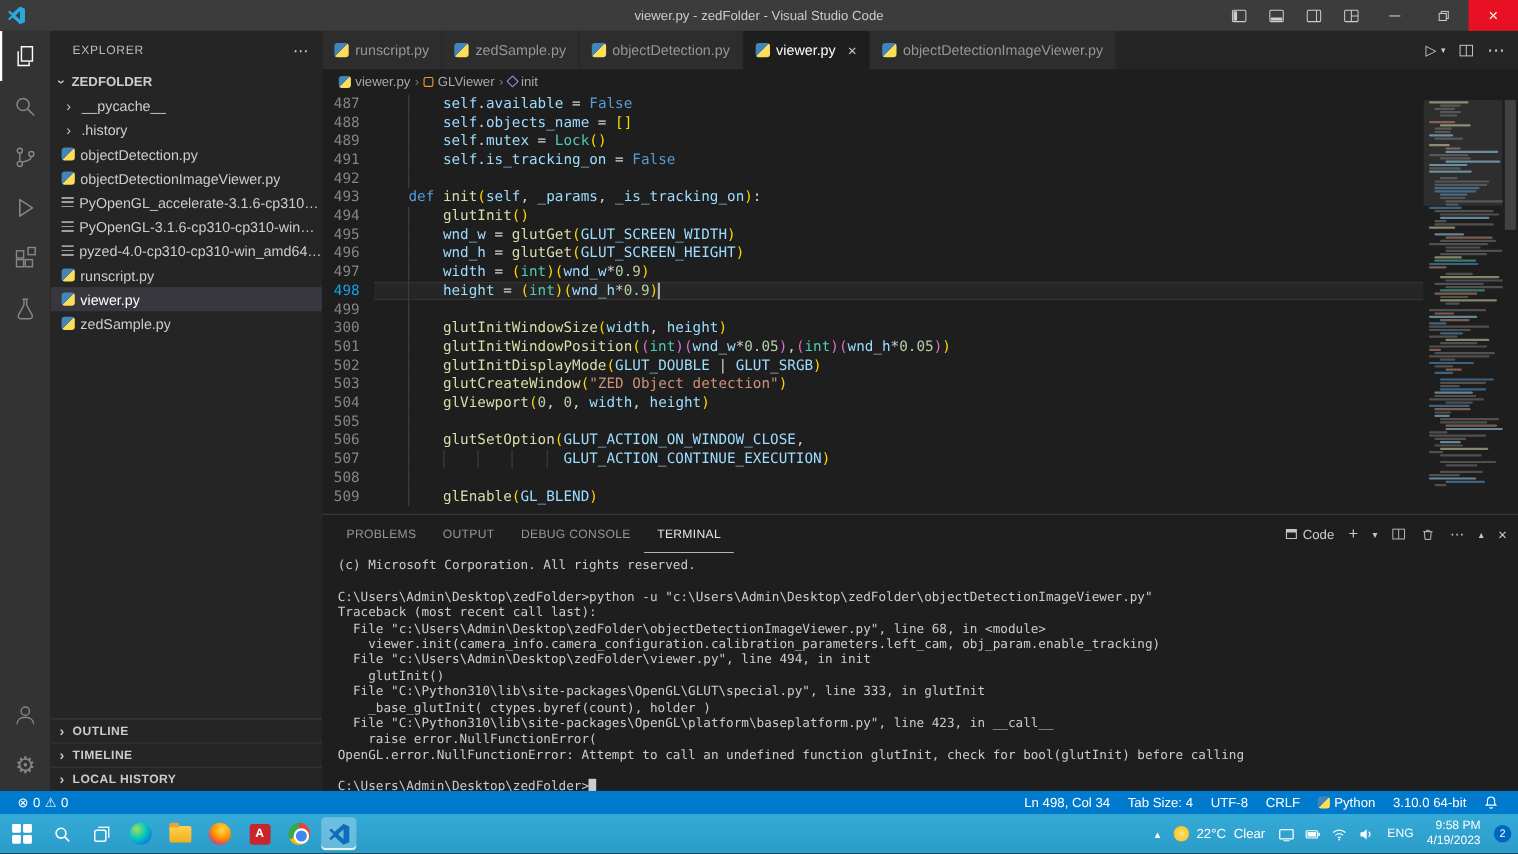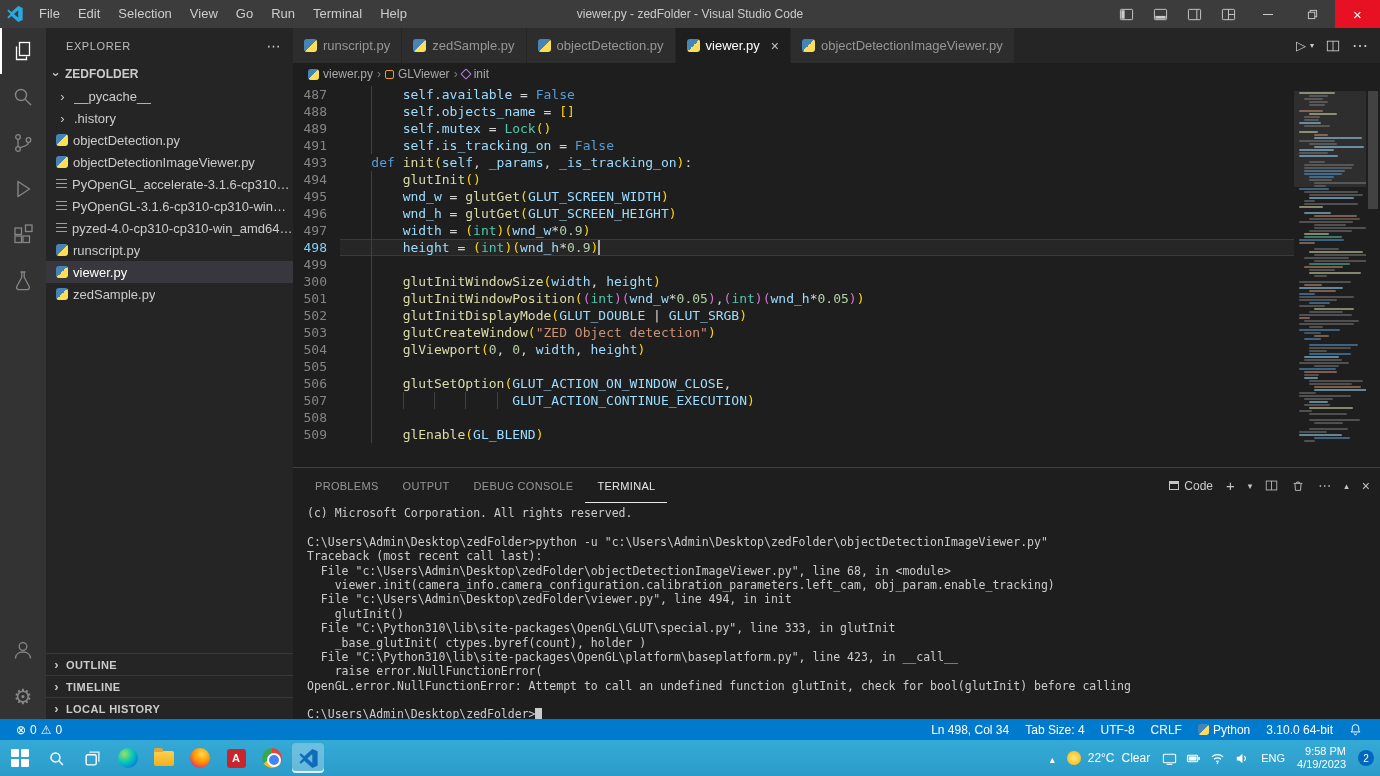--- a/index.html
+++ b/index.html
@@ -67,21 +67,21 @@
   .breadcrumb{height:22px;flex:none;display:flex;align-items:center;gap:4px;font-size:12px;color:#a9a9a9;padding-left:15px;}
   .bc-sep{color:#7a7a7a;font-size:12px;}
   .bc-item{display:flex;align-items:center;gap:4px;}
   .cls-ico{width:9px;height:9px;border:1.5px solid #ee9d28;border-radius:2px;display:inline-block;}
   .mth-ico{width:8px;height:8px;border:1.5px solid #b180d7;border-radius:1px;display:inline-block;transform:rotate(45deg);}
 
   .code-area{height:382px;flex:none;display:flex;overflow:hidden;position:relative;}
   .code-scroll{flex:1;min-width:0;font-family:"DejaVu Sans Mono",monospace;font-size:13px;line-height:17px;padding-top:1px;}
   .line{display:flex;height:17px;}
   .gutter{flex:0 0 47px;padding-right:13px;text-align:right;color:#858585;user-select:none;}
-  .line.cur .gutter{color:#7dd3fc;}
+  .line.cur .gutter{color:#0ea5e9;}
   .codeline{flex:1;position:relative;white-space:pre;}
   .line.cur .codeline{background:rgba(255,255,255,.04);
     box-shadow:inset 0 1px 0 #3a3a3a, inset 0 -1px 0 #3a3a3a;}
   .guide{position:absolute;top:0;bottom:0;width:1px;background:#404040;}
   .cursor-caret{position:absolute;top:1px;bottom:1px;width:2px;background:#aeafad;}
 
   .minimap{flex:0 0 72px;position:relative;padding-top:3px;overflow:hidden;}
   .mm-line{height:2px;margin-top:1px;border-radius:1px;}
   .mm-view{position:absolute;left:0;right:0;top:6px;height:96px;background:rgba(121,121,121,.18);}
   .vscroll{flex:0 0 14px;position:relative;}
@@ -142,30 +142,20 @@
 <body>
 
 <div id="app">
 
   <div class="titlebar">
     <span class="vslogo">
       <svg class="ic" width="16" height="16" viewBox="0 0 100 100">
         <path fill="#29a9e0" d="M70 0 L98 12 L98 88 L70 100 L28 62 L10 78 L2 70 L22 50 L2 30 L10 22 L28 38 Z M70 26 L44 50 L70 74 Z"></path>
       </svg>
     </span>
-    <div id="menubar" class="menubar">
-        <div class="menu-item">File</div>
-        <div class="menu-item">Edit</div>
-        <div class="menu-item">Selection</div>
-        <div class="menu-item">View</div>
-        <div class="menu-item">Go</div>
-        <div class="menu-item">Run</div>
-        <div class="menu-item">Terminal</div>
-        <div class="menu-item">Help</div>
-      </div>
     <div class="title-text">viewer.py - zedFolder - Visual Studio Code</div>
     <div class="win-controls">
       <span class="wc">
         <svg class="ic" width="15" height="15" viewBox="0 0 16 16" fill="none" stroke="#cccccc">
             <rect x="1.5" y="2.5" width="13" height="11" rx="1"></rect>
             <rect x="2.5" y="3.5" width="3.5" height="9" fill="#cccccc" stroke="none"></rect>
           </svg>
       </span>
       <span class="wc">
         <svg class="ic" width="15" height="15" viewBox="0 0 16 16" fill="none" stroke="#cccccc">
@@ -383,20 +373,24 @@
               <span class="gutter">488</span>
               <span class="codeline"><span class="guide" style="left: 4ch;"></span><span style="color: rgb(212, 212, 212);">        </span><span style="color: rgb(156, 220, 254);">self</span><span style="color: rgb(212, 212, 212);">.</span><span style="color: rgb(156, 220, 254);">objects_name</span><span style="color: rgb(212, 212, 212);"> = </span><span style="color: rgb(255, 215, 0);">[]</span></span>
             </div>
             <div class="line">
               <span class="gutter">489</span>
               <span class="codeline"><span class="guide" style="left: 4ch;"></span><span style="color: rgb(212, 212, 212);">        </span><span style="color: rgb(156, 220, 254);">self</span><span style="color: rgb(212, 212, 212);">.</span><span style="color: rgb(156, 220, 254);">mutex</span><span style="color: rgb(212, 212, 212);"> = </span><span style="color: rgb(78, 201, 176);">Lock</span><span style="color: rgb(255, 215, 0);">()</span></span>
             </div>
             <div class="line">
               <span class="gutter">491</span>
               <span class="codeline"><span class="guide" style="left: 4ch;"></span><span style="color: rgb(212, 212, 212);">        </span><span style="color: rgb(156, 220, 254);">self</span><span style="color: rgb(212, 212, 212);">.</span><span style="color: rgb(156, 220, 254);">is_tracking_on</span><span style="color: rgb(212, 212, 212);"> = </span><span style="color: rgb(86, 156, 214);">False</span></span>
+            </div>
+            <div class="line">
+              <span class="gutter">492</span>
+              <span class="codeline"><span class="guide" style="left: 4ch;"></span></span>
             </div>
             <div class="line">
               <span class="gutter">493</span>
               <span class="codeline"><span style="color: rgb(212, 212, 212);">    </span><span style="color: rgb(86, 156, 214);">def </span><span style="color: rgb(220, 220, 170);">init</span><span style="color: rgb(255, 215, 0);">(</span><span style="color: rgb(156, 220, 254);">self</span><span style="color: rgb(212, 212, 212);">, </span><span style="color: rgb(156, 220, 254);">_params</span><span style="color: rgb(212, 212, 212);">, </span><span style="color: rgb(156, 220, 254);">_is_tracking_on</span><span style="color: rgb(255, 215, 0);">)</span><span style="color: rgb(212, 212, 212);">:</span></span>
             </div>
             <div class="line">
               <span class="gutter">494</span>
               <span class="codeline"><span class="guide" style="left: 4ch;"></span><span style="color: rgb(212, 212, 212);">        </span><span style="color: rgb(220, 220, 170);">glutInit</span><span style="color: rgb(255, 215, 0);">()</span></span>
             </div>
             <div class="line">

